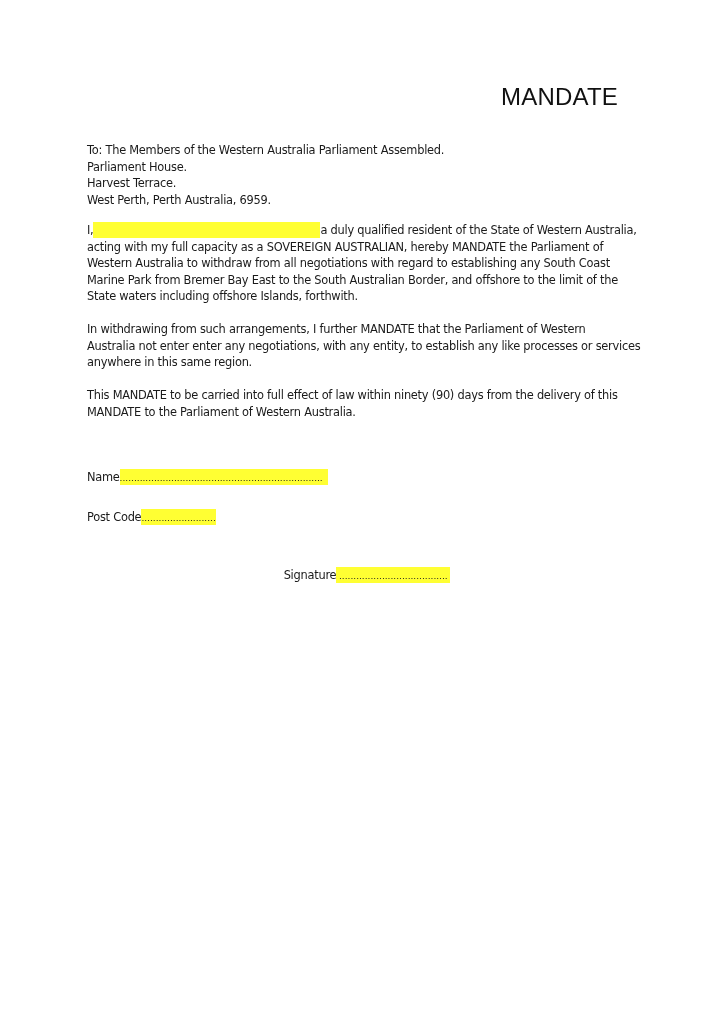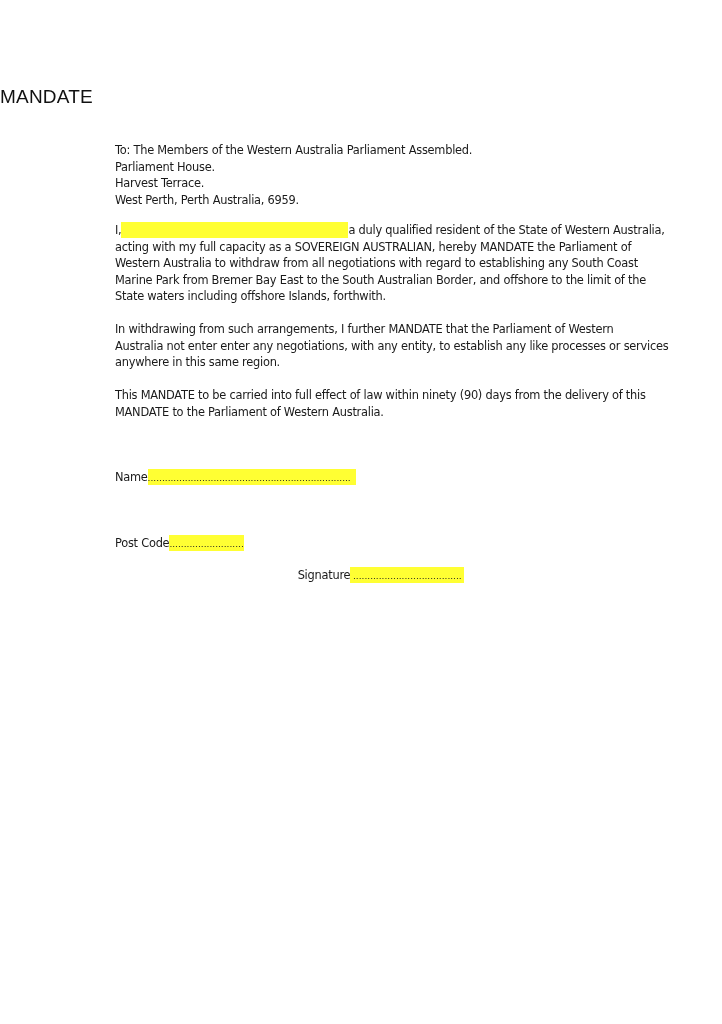--- a/index.html
+++ b/index.html
@@ -19,44 +19,43 @@
       left: 0; top: 0;
       width: 722px;
       height: 1024px;
       background: #ffffff;
     }
     .title {
       position: absolute;
       left: 0;
       width: 618px;
       top: 85px;
-      text-align: left;
+      text-align: right;
       font-family: "Liberation Sans", sans-serif;
-      font-size: 19px;
+      font-size: 24px;
       line-height: 24px;
       color: #111111;
       letter-spacing: 0.2px;
     }
     .body-text {
       font-family: "DejaVu Sans", sans-serif;
       font-size: 11.4px;
       color: #1a1a1a;
       letter-spacing: -0.25px;
     }
     .block {
       position: absolute;
       left: 87px;
       width: 560px;
     }
     .line {
       display: block;
       height: 16.5px;
       line-height: 16.5px;
       white-space: nowrap;
-      margin-left: 28px;
     }
     .hl {
       display: inline-block;
       background: #ffff33;
       height: 16px;
       vertical-align: top;
       line-height: 16px;
       overflow: hidden;
       white-space: nowrap;
       color: #222;
@@ -103,21 +102,21 @@
   </div>
 
 
   <div class="block body-text" style="top:469px;">
     <span class="line">
       <span>Name</span><span class="hl dots" style="width:208px;">.......................................................................</span>
     </span>
   </div>
 
 
-  <div class="block body-text" style="top:535px;">
+  <div class="block body-text" style="top:509px;">
     <span class="line">
       <span>Post Code</span><span class="hl dots" style="width:75px;">..........................</span>
     </span>
   </div>
 
   <div class="block body-text" style="top:567px;text-align:center;">
     <span class="line">
       <span>Signature</span><span class="hl dots" style="width:114px;">......................................</span>
     </span>
   </div>

